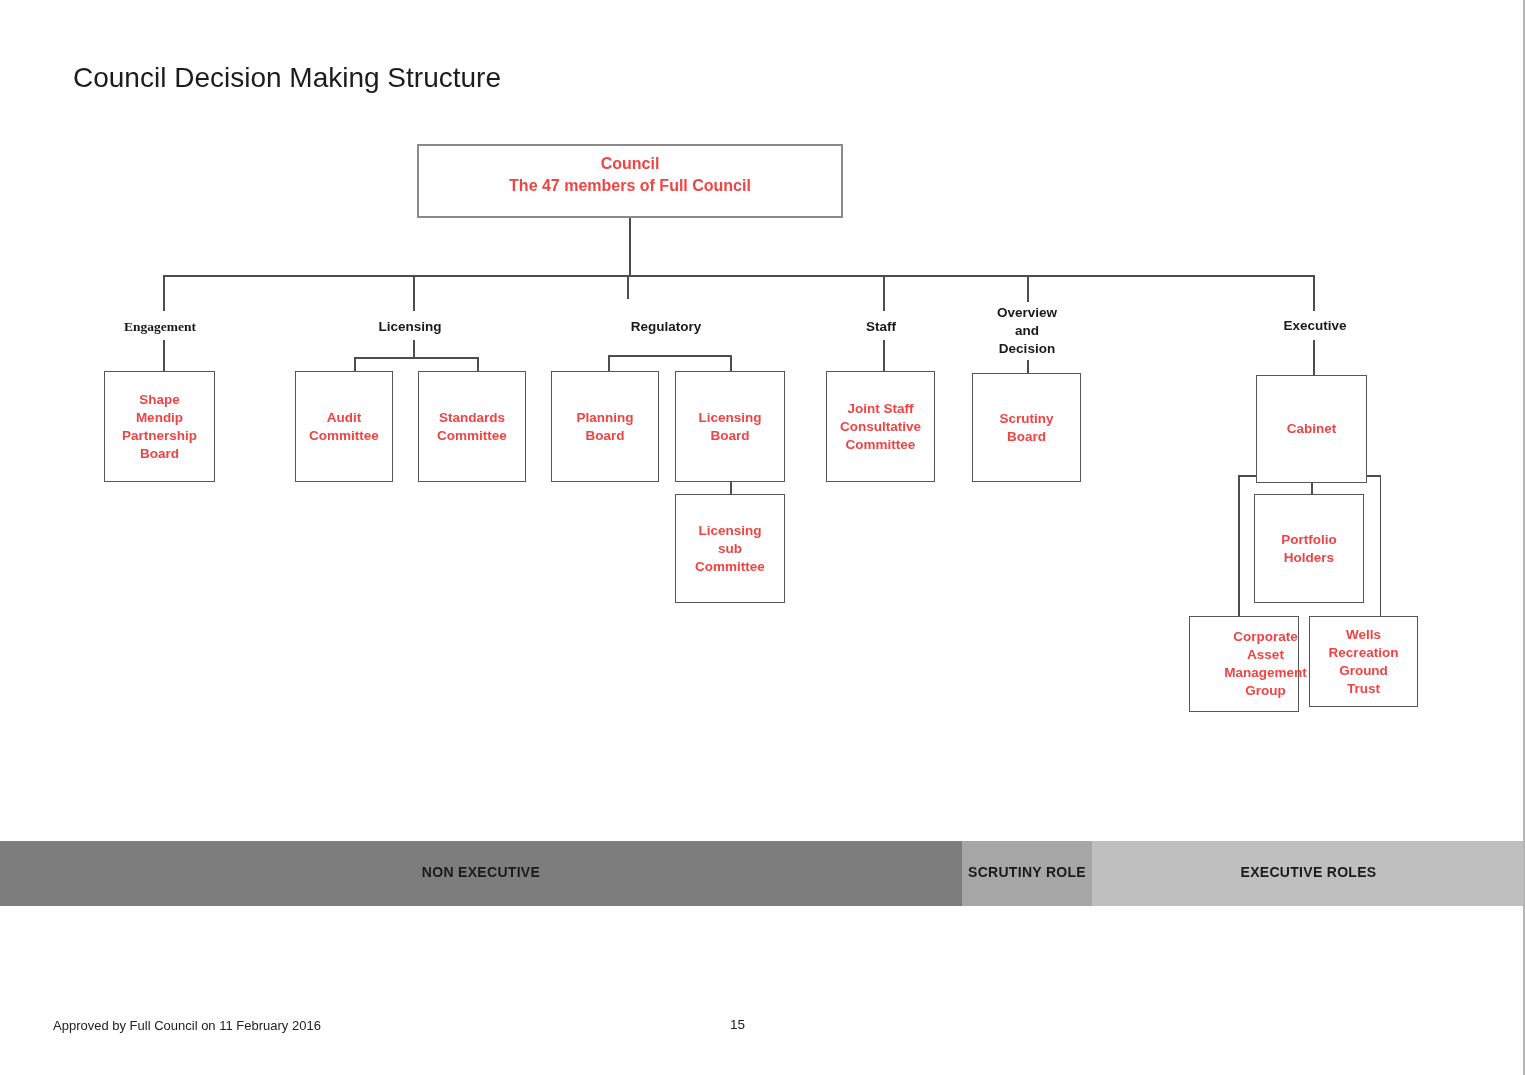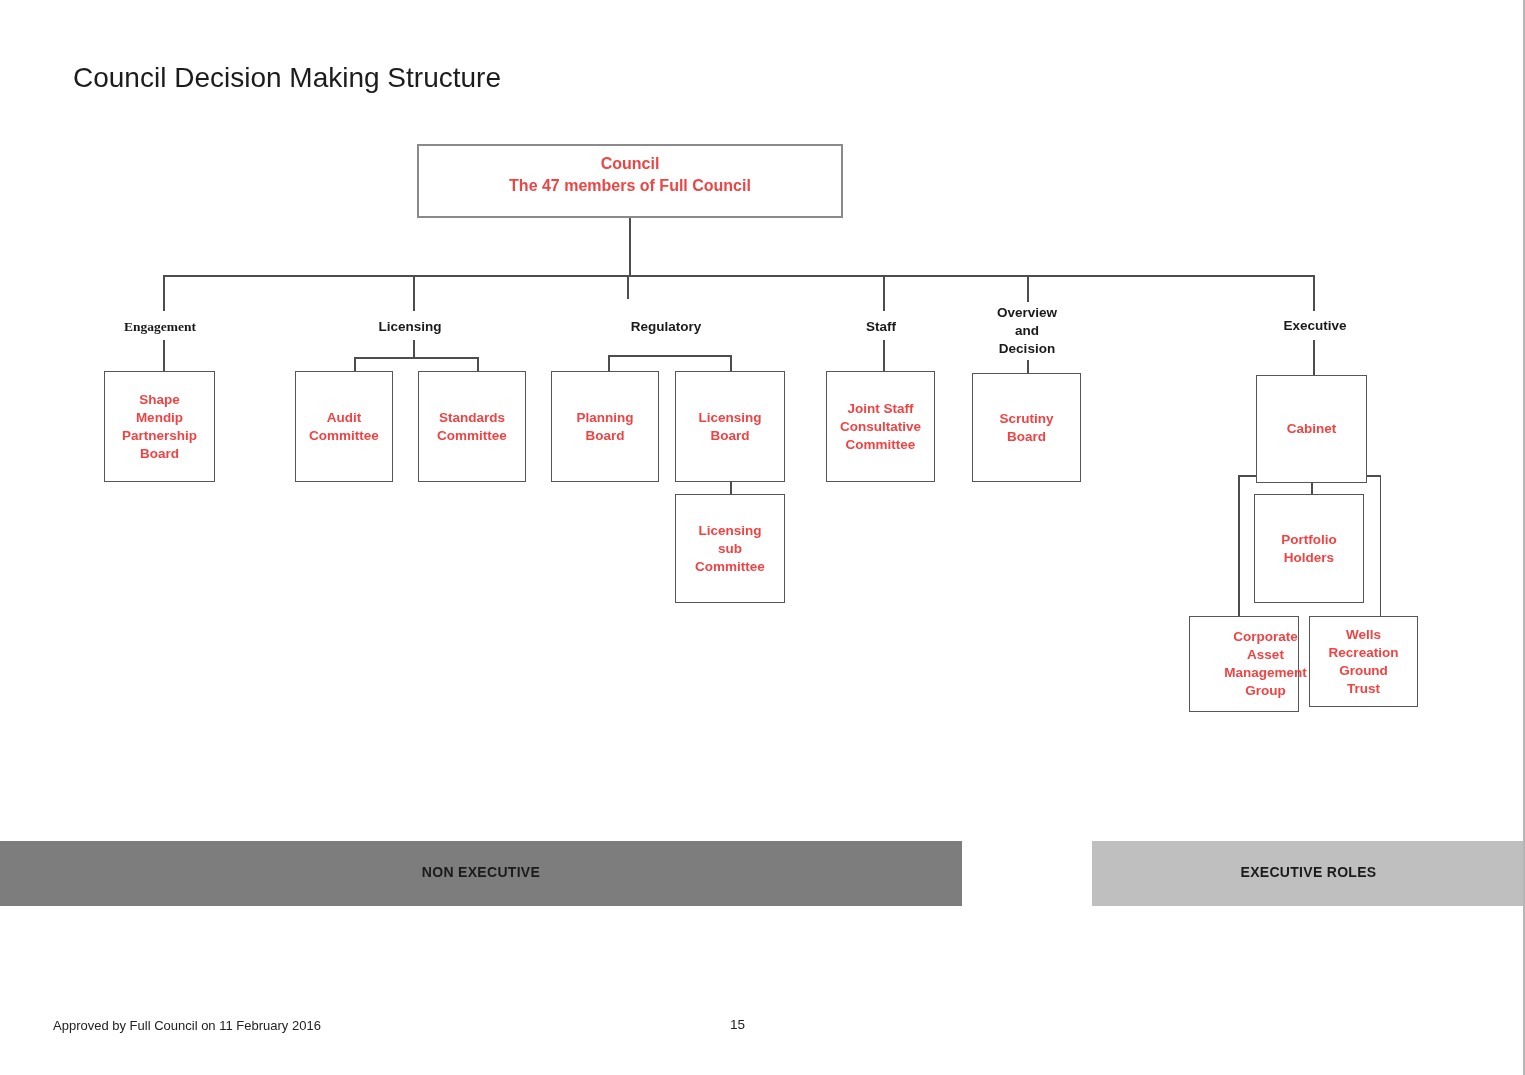--- a/index.html
+++ b/index.html
@@ -131,20 +131,23 @@
     <div class="node" style="left:1309px; top:616px; width:109px; height:91px;">Wells
 Recreation
 Ground
 Trust</div>
   </div>
 
   <div class="legend-bar">
     <div class="legend-seg" style="left: 0px; width: 962px; background-color: rgb(125, 125, 125);">
       <span>NON EXECUTIVE</span>
     </div>
+    <div class="legend-seg" style="left: 962px; width: 130px; background-color: rgb(166, 166, 166);">
+      <span>SCRUTINY ROLE</span>
+    </div>
     <div class="legend-seg" style="left: 1092px; width: 433px; background-color: rgb(191, 191, 191);">
       <span>EXECUTIVE ROLES</span>
     </div>
   </div>
 
   <div class="footer-approval">Approved by Full Council on 11 February 2016</div>
   <div class="page-number">15</div>
 
 </div>
 

